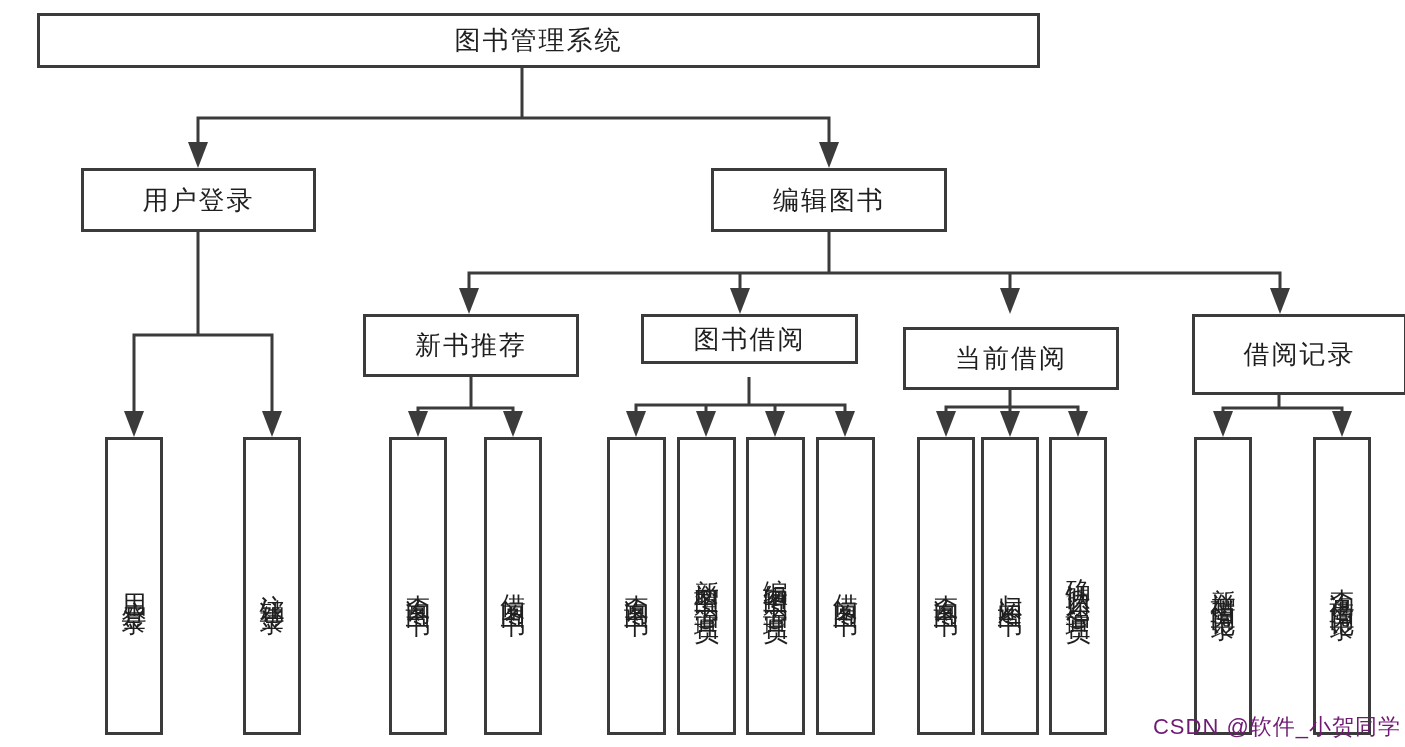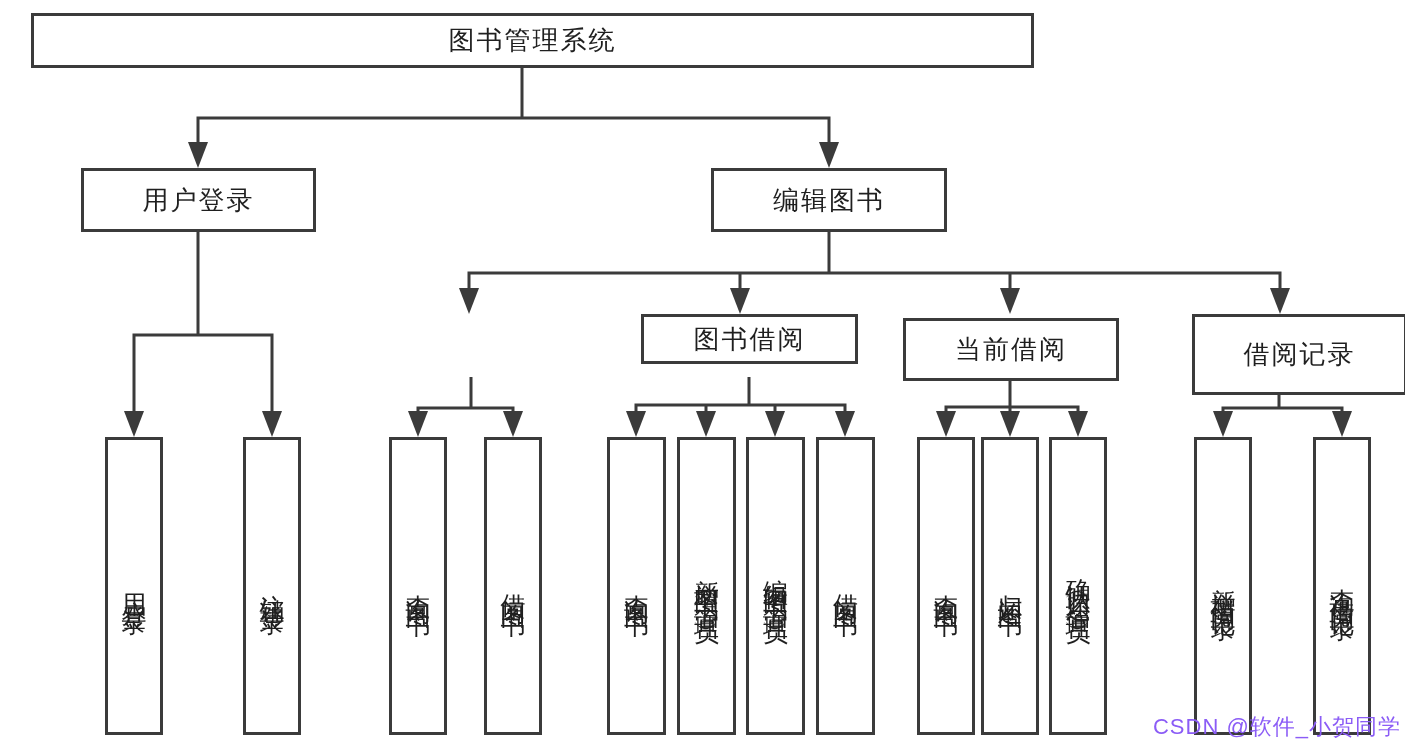--- a/index.html
+++ b/index.html
@@ -24,21 +24,21 @@
   .v .vt{
     writing-mode:vertical-rl;
     text-orientation:mixed;
     letter-spacing:6px;
     line-height:1.15;
   }
   .watermark{
     position:absolute;
     right:4px;top:712px;
     font-size:22px;
-    color:#8b5cf6;
+    color:#701a75;
     letter-spacing:1px;
     white-space:nowrap;
   }
 </style>
 </head>
 <body>
 
 <div class="canvas">
 
   <svg class="wires" viewBox="0 0 1405 747" aria-hidden="true">
@@ -74,27 +74,28 @@
       <path d="M765 411 L785 411 L775 437 Z"></path>
       <path d="M835 411 L855 411 L845 437 Z"></path>
       <path d="M936 411 L956 411 L946 437 Z"></path>
       <path d="M1000 411 L1020 411 L1010 437 Z"></path>
       <path d="M1068 411 L1088 411 L1078 437 Z"></path>
       <path d="M1213 411 L1233 411 L1223 437 Z"></path>
       <path d="M1332 411 L1352 411 L1342 437 Z"></path>
     </g>
   </svg>
 
-  <div class="box h" style="left:31px;top:13px;width:1003px;height:55px">图书管理系统</div>
+  <div class="box h" style="left:37px;top:13px;width:1003px;height:55px">图书管理系统</div>
 
   <div class="box h" style="left:81px;top:168px;width:235px;height:64px">用户登录</div>
   <div class="box h" style="left:711px;top:168px;width:236px;height:64px">编辑图书</div>
 
+  <div class="box h" style="left:363px;top:314px;width:216px;height:63px">新书推荐</div>
   <div class="box h" style="left:641px;top:314px;width:217px;height:50px">图书借阅</div>
-  <div class="box h" style="left:903px;top:318px;width:216px;height:63px">当前借阅</div>
+  <div class="box h" style="left:903px;top:327px;width:216px;height:63px">当前借阅</div>
   <div class="box h" style="left:1192px;top:314px;width:215px;height:81px">借阅记录</div>
 
   <div class="box v" style="left:105px;top:437px;width:58px;height:298px">
     <span class="vt">用户登录</span>
   </div>
   <div class="box v" style="left:243px;top:437px;width:58px;height:298px">
     <span class="vt">注销登录</span>
   </div>
 
   <div class="box v" style="left:389px;top:437px;width:58px;height:298px">

